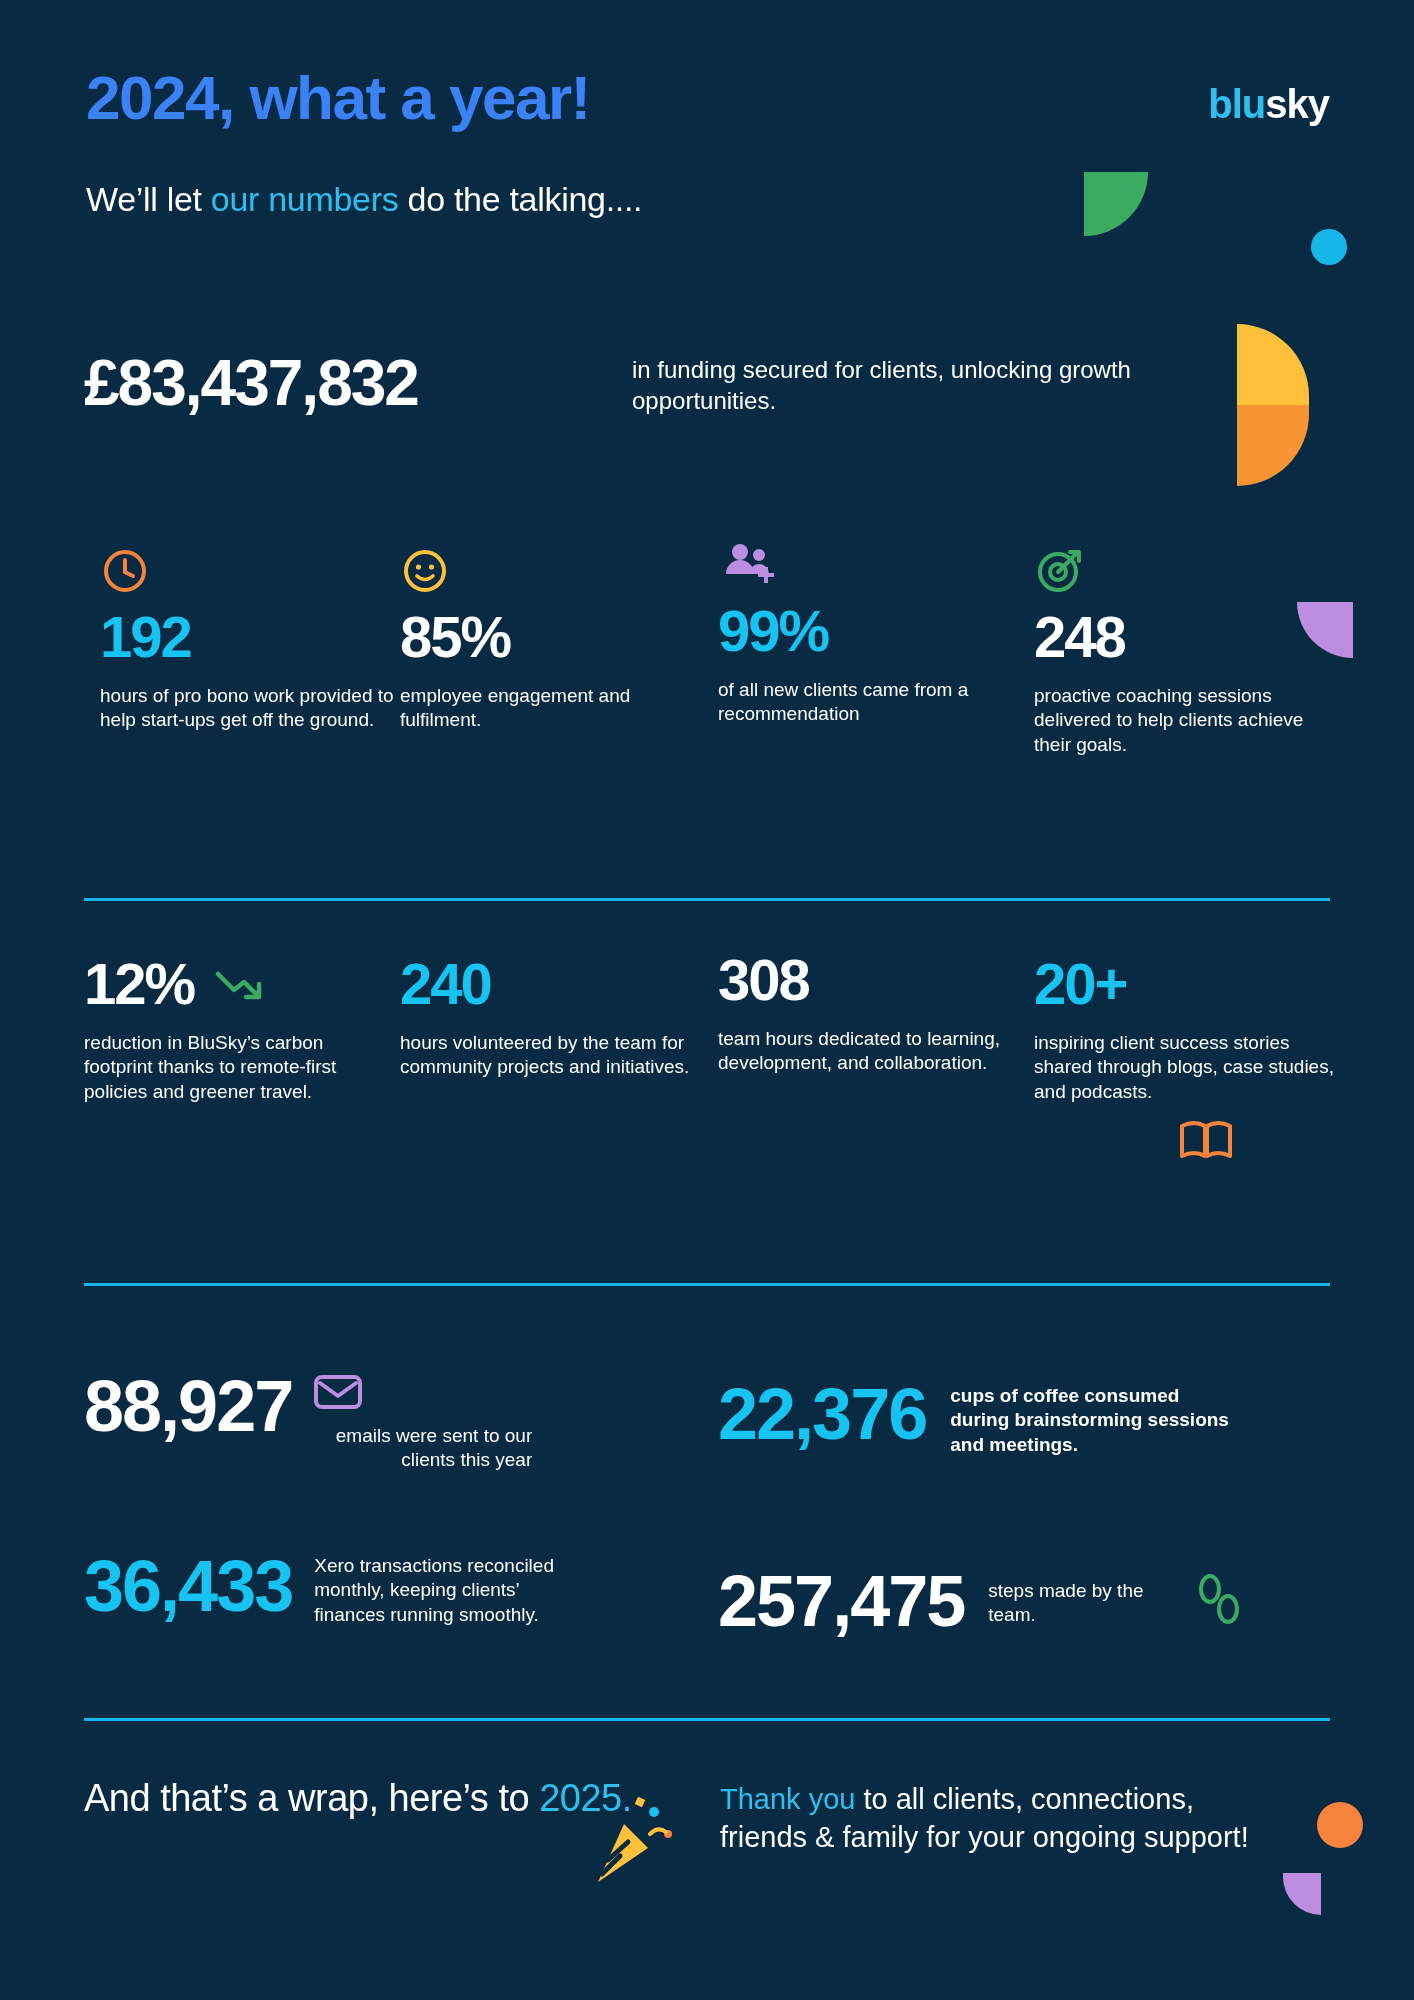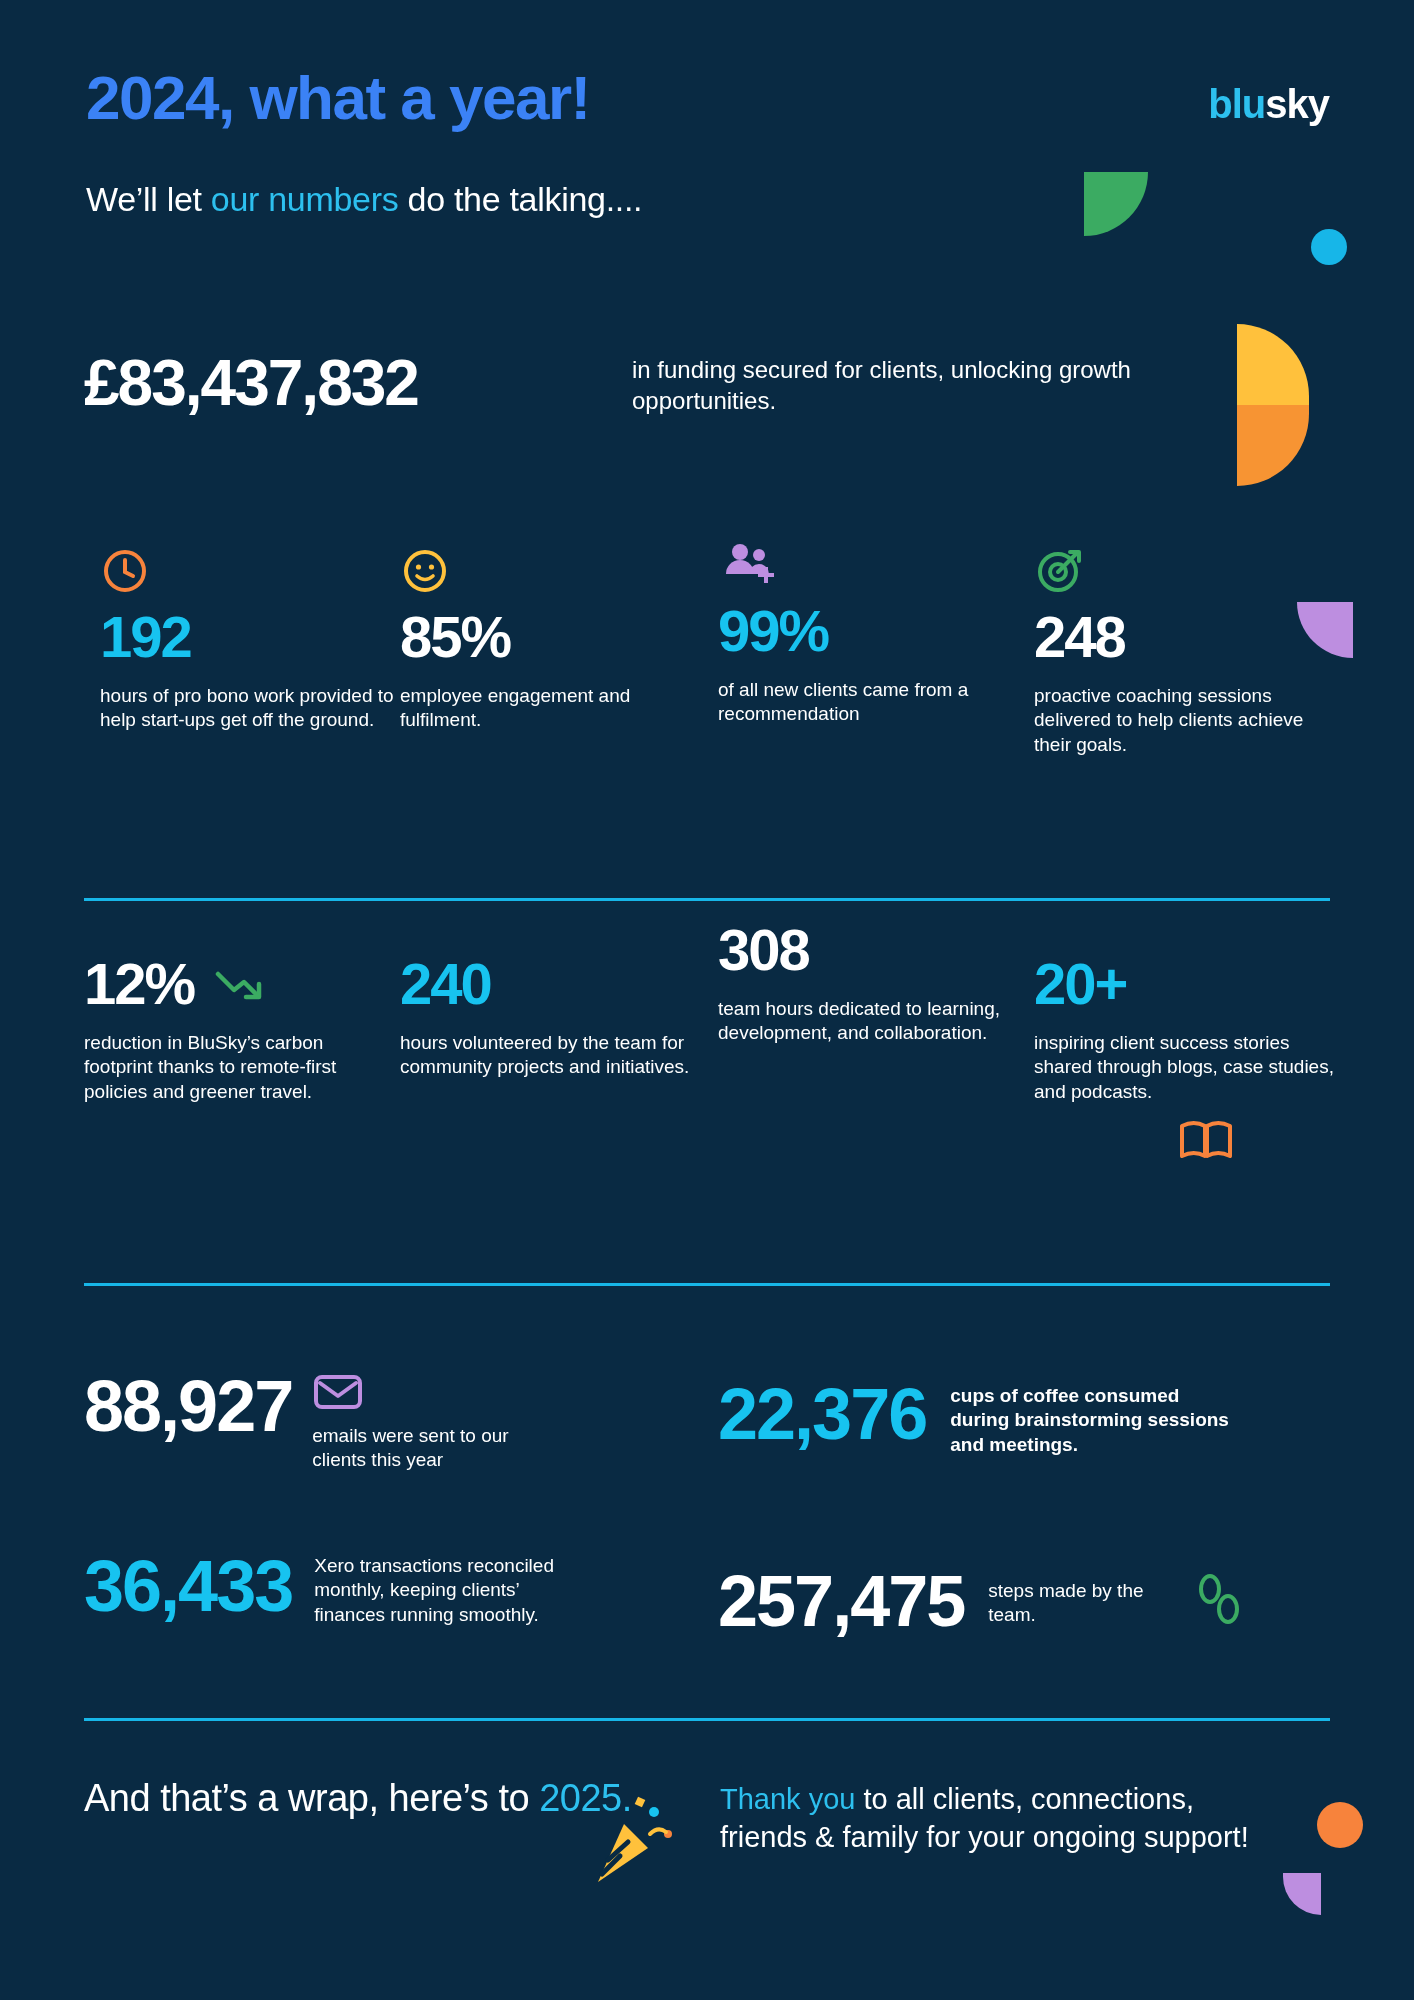--- a/index.html
+++ b/index.html
@@ -222,21 +222,21 @@
       </div>
     </div>
     <div class="stat-desc">reduction in BluSky’s carbon footprint thanks to remote-first policies and greener travel.</div>
   </div>
 
   <div class="col c2" style="top:955px;">
     <div class="stat-num cyan">240</div>
     <div class="stat-desc">hours volunteered by the team for community projects and initiatives.</div>
   </div>
 
-  <div class="col c3" style="top:921px;">
+  <div class="col c3" style="top:951px;">
     <div class="stat-num white">308</div>
     <div class="stat-desc">team hours dedicated to learning, development, and collaboration.</div>
   </div>
 
   <div class="col c4" style="top:955px;">
     <div class="stat-num cyan">20+</div>
     <div class="stat-desc">inspiring client success stories shared through blogs, case studies, and podcasts.</div>
     <div style="margin-top:14px;margin-left:144px;">
       <svg width="56" height="44" viewBox="0 0 56 44">
         <path d="M4 8 Q16 2 27 8 L27 38 Q16 32 4 38 Z" fill="none" stroke="#f7833c" stroke-width="4" stroke-linejoin="round"></path>
@@ -249,21 +249,21 @@
 
   <div style="position:absolute;left:84px;top:1370px;width:560px;display:flex;align-items:flex-start;gap:20px;">
     <div class="wide-num white">88,927</div>
     <div style="padding-top:2px;">
       <div style="margin-bottom:12px;">
         <svg width="52" height="40" viewBox="0 0 52 40">
           <rect x="4" y="5" width="44" height="30" rx="6" fill="none" stroke="#bd8ee0" stroke-width="4"></rect>
           <path d="M8 11 L26 24 L44 11" fill="none" stroke="#bd8ee0" stroke-width="4" stroke-linecap="round" stroke-linejoin="round"></path>
         </svg>
       </div>
-      <div class="wide-desc" style="width:220px;">emails were sent to our clients this year</div>
+      <div class="wide-desc" style="width:220px;text-align:right;">emails were sent to our clients this year</div>
     </div>
   </div>
 
   <div style="position:absolute;left:718px;top:1378px;width:620px;display:flex;align-items:flex-start;gap:24px;">
     <div class="wide-num cyan">22,376</div>
     <div class="wide-desc" style="width:290px;padding-top:6px;font-weight:bold;">cups of coffee consumed during brainstorming sessions and meetings.</div>
   </div>
 
   <div style="position:absolute;left:84px;top:1550px;width:600px;display:flex;align-items:flex-start;gap:22px;">
     <div class="wide-num cyan">36,433</div>

